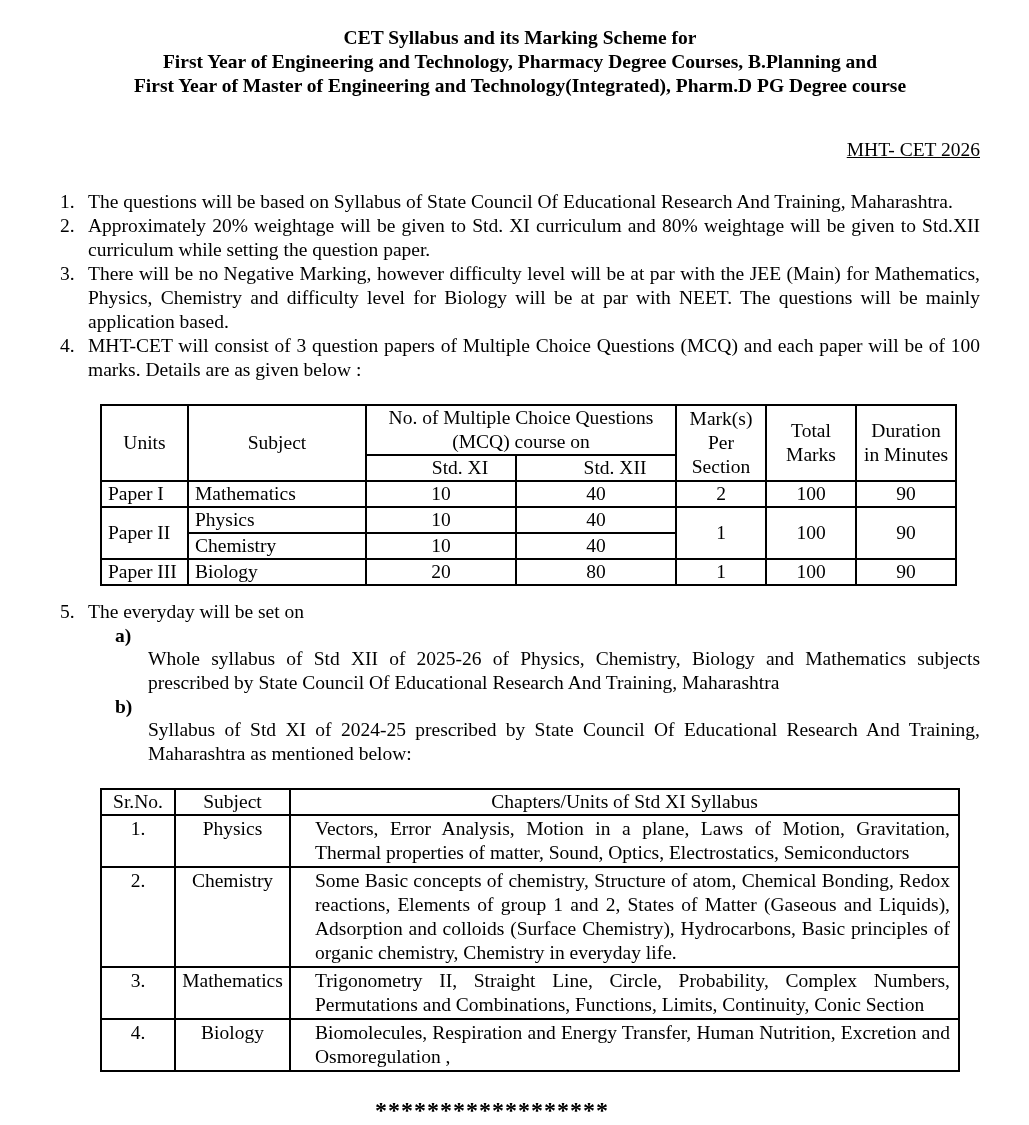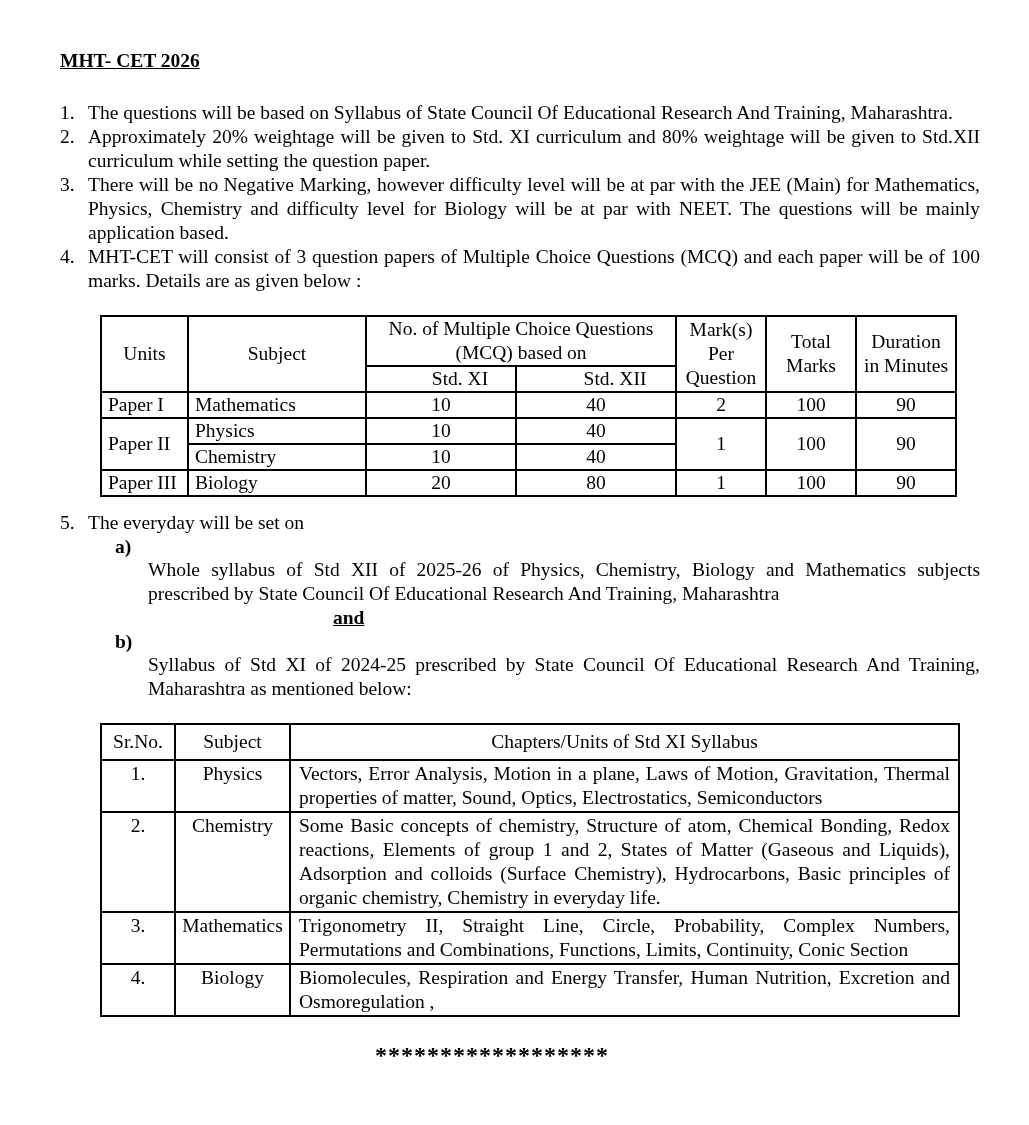--- a/index.html
+++ b/index.html
@@ -11,23 +11,23 @@
     font-family: "Liberation Serif", "DejaVu Serif", serif;
     font-size: 19.5px;
     line-height: 24px;
     overflow: hidden;
   }
   .page { padding: 26px 49px 0 60px; }
 
   
   .title-block { text-align: center; font-weight: bold; }
   .exam-title {
-    margin-top: 23px;
-    text-align: left;
-    font-weight: bold;
+    margin-top: 40px;
+    text-align: right;
+    font-weight: normal;
   }
   .exam-title span { text-decoration: underline; }
 
   
   .num-list { margin-top: 28px; }
   .list-item { display: flex; }
   .list-item .marker { flex: 0 0 28px; }
   .list-item .itext { flex: 1; text-align: justify; }
 
   
@@ -66,42 +66,47 @@
   .t1 thead .grp-row th { height: 46px; }
   .t1 thead .sub-row th { height: 25px; padding-left: 44px; }
   .t1 tbody tr { height: 25px; }
   .t1 tbody td { text-align: center; margin-left: 32px; }
   .t1 tbody td.left { text-align: left; }
 
   
   .t2 .c-sr { width: 74px; }
   .t2 .c-sub2 { width: 115px; }
   .t2 .c-chap { width: 669px; }
-  .t2 thead tr { height: 36px; }
+  .t2 thead tr { height: 26px; }
   .t2 tbody td { vertical-align: top; padding-top: 1px; padding-bottom: 1px; }
   .t2 tbody .sr-cell { text-align: center; }
   .t2 tbody .sub-cell { text-align: center; }
-  .t2 tbody .chap-cell { text-align: justify; padding-left: 8px; padding-right: 8px; }
+  .t2 tbody .chap-cell { text-align: justify; padding-left: 24px; padding-right: 8px; }
 
   
   .stars {
     margin-top: 26px;
     text-align: center;
     font-weight: bold;
     font-size: 24px;
     letter-spacing: 1px;
     position: relative;
     left: -28px;
   }
 </style>
 </head>
 <body>
 
 <div class="page">
 
+  <div class="title-block">
+    <div>CET Syllabus and its Marking Scheme for</div>
+    <div>First Year of Engineering and Technology, Pharmacy Degree Courses, B.Planning  and</div>
+    <div>First Year of Master of Engineering and Technology(Integrated), Pharm.D PG Degree course</div>
+  </div>
 
   <div class="exam-title">
     <span>MHT- CET 2026</span>
   </div>
 
   <div class="num-list">
     <div class="list-item">
       <span class="marker">1.</span>
       <span class="itext">The questions will be based on Syllabus of State Council Of Educational Research And Training, Maharashtra.</span>
     </div>
@@ -126,22 +131,22 @@
         <col class="c-xi">
         <col class="c-xii">
       <col class="c-marks">
         <col class="c-total">
         <col class="c-dur">
     </colgroup>
     <thead>
       <tr class="grp-row">
         <th rowspan="2">Units</th>
         <th rowspan="2">Subject</th>
-        <th colspan="2">No. of Multiple Choice Questions (MCQ) based on</th>
-        <th rowspan="2">Mark(s) Per Question</th>
+        <th colspan="2">No. of Multiple Choice Questions (MCQ) course on</th>
+        <th rowspan="2">Mark(s) Per Section</th>
         <th rowspan="2">Total Marks</th>
         <th rowspan="2">Duration in Minutes</th>
       </tr>
       <tr class="sub-row">
         <th>Std. XI</th>
         <th>Std. XII</th>
       </tr>
     </thead>
     <tbody>
       <tr>
@@ -181,23 +186,20 @@
 
   <div class="num-list" style="margin-top:14px;">
     <div class="list-item">
       <span class="marker">5.</span>
       <span class="itext">The everyday will be set on</span>
     </div>
     <div class="sub-item">
       <span class="smarker">a)</span>
       <span class="itext">Whole syllabus of Std XII of 2025-26 of Physics, Chemistry, Biology and Mathematics subjects prescribed by State Council Of Educational Research And Training, Maharashtra</span>
     </div>
-    <div>
-      <span class="connector">and</span>
-    </div>
     <div class="sub-item">
       <span class="smarker">b)</span>
       <span class="itext">Syllabus of Std XI of 2024-25 prescribed by State Council Of Educational Research And Training, Maharashtra as mentioned below:</span>
     </div>
   </div>
 
   <table class="t2">
     <colgroup>
       <col class="c-sr">
         <col class="c-sub2">

